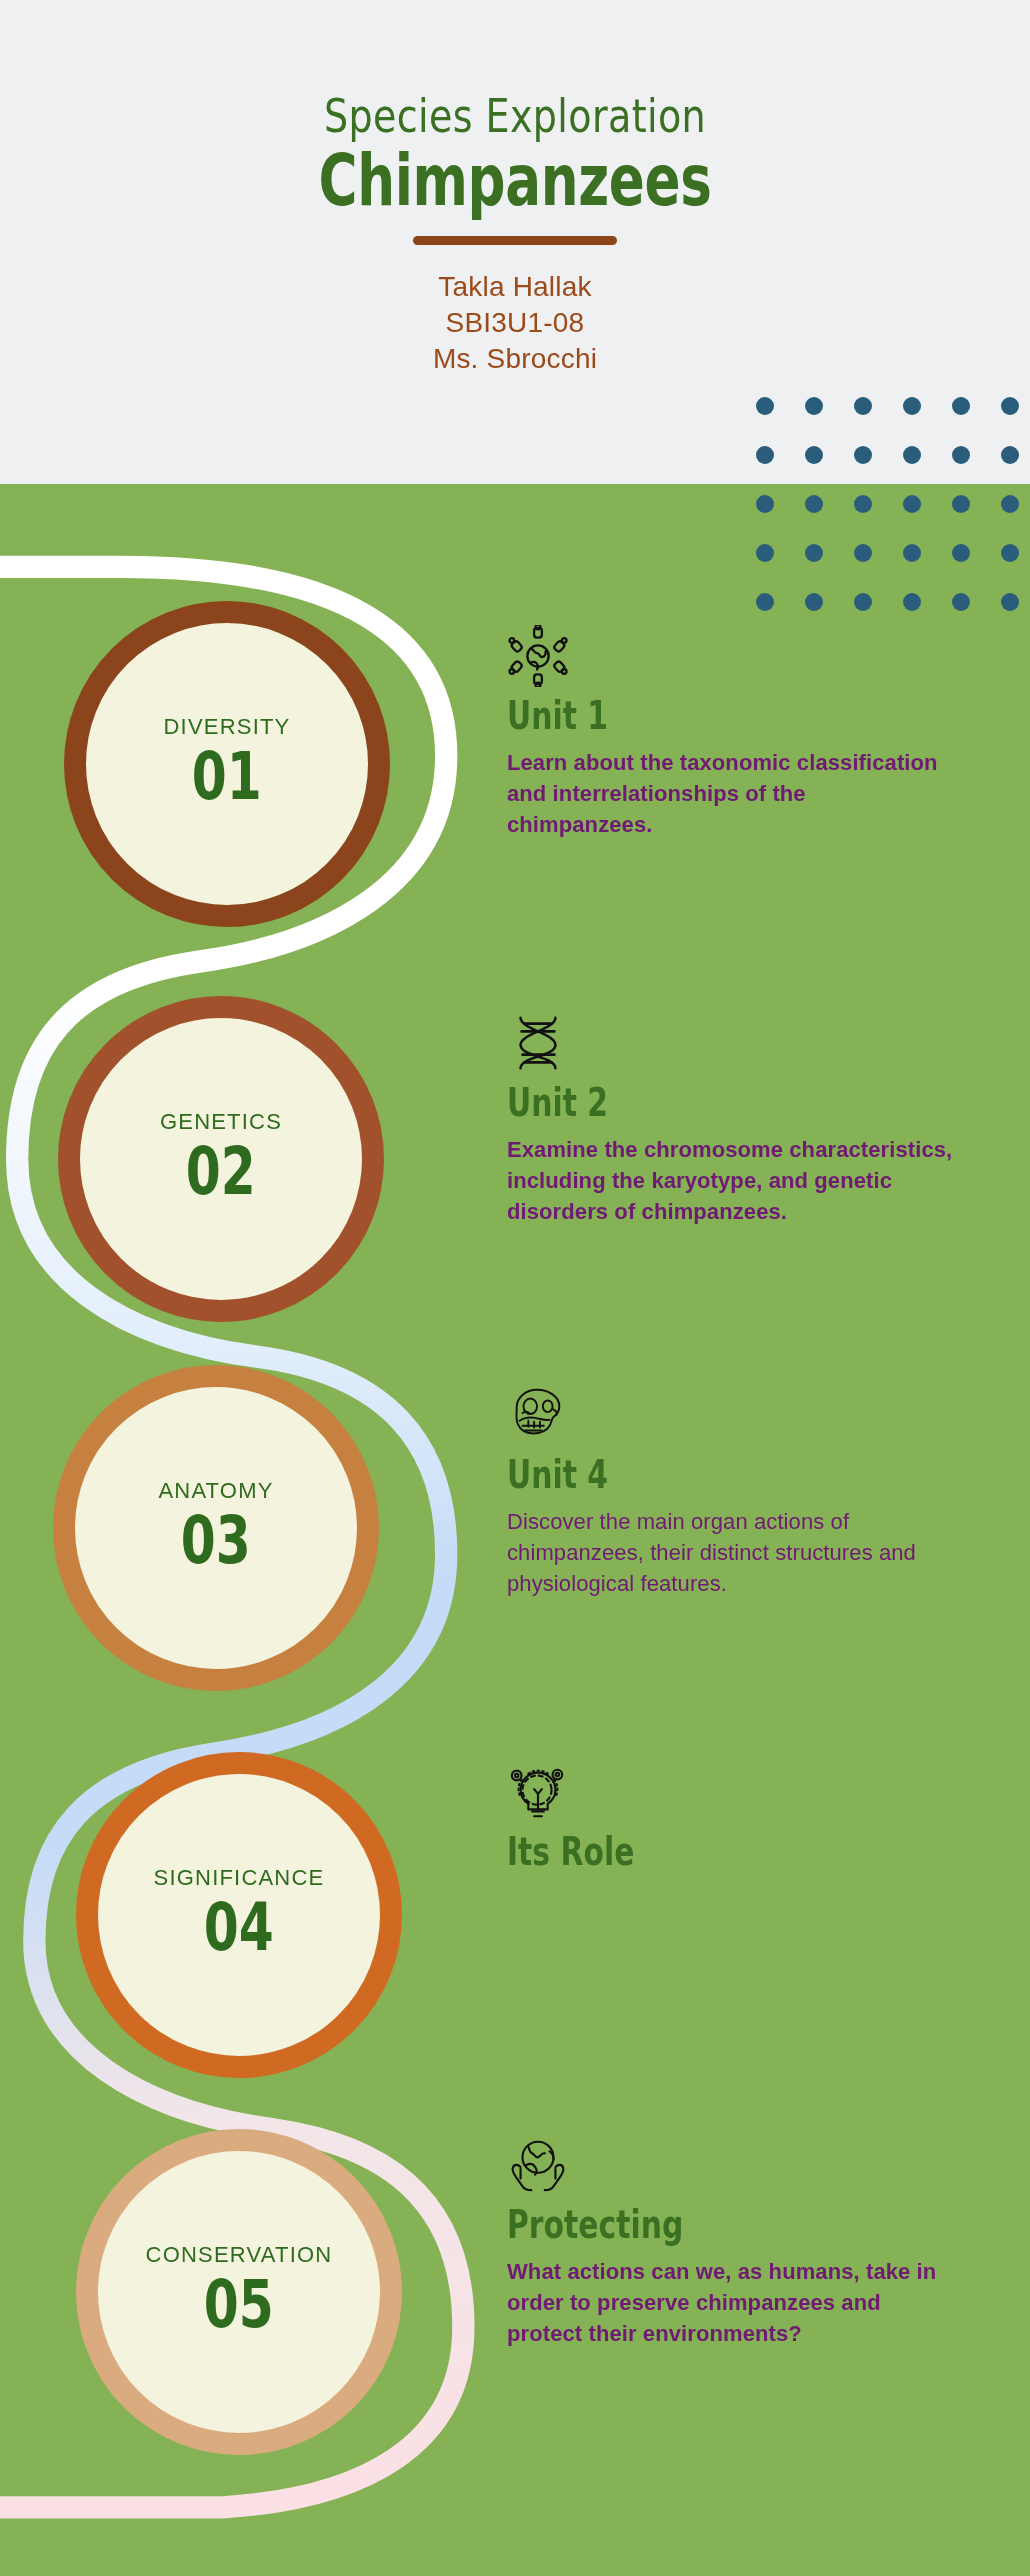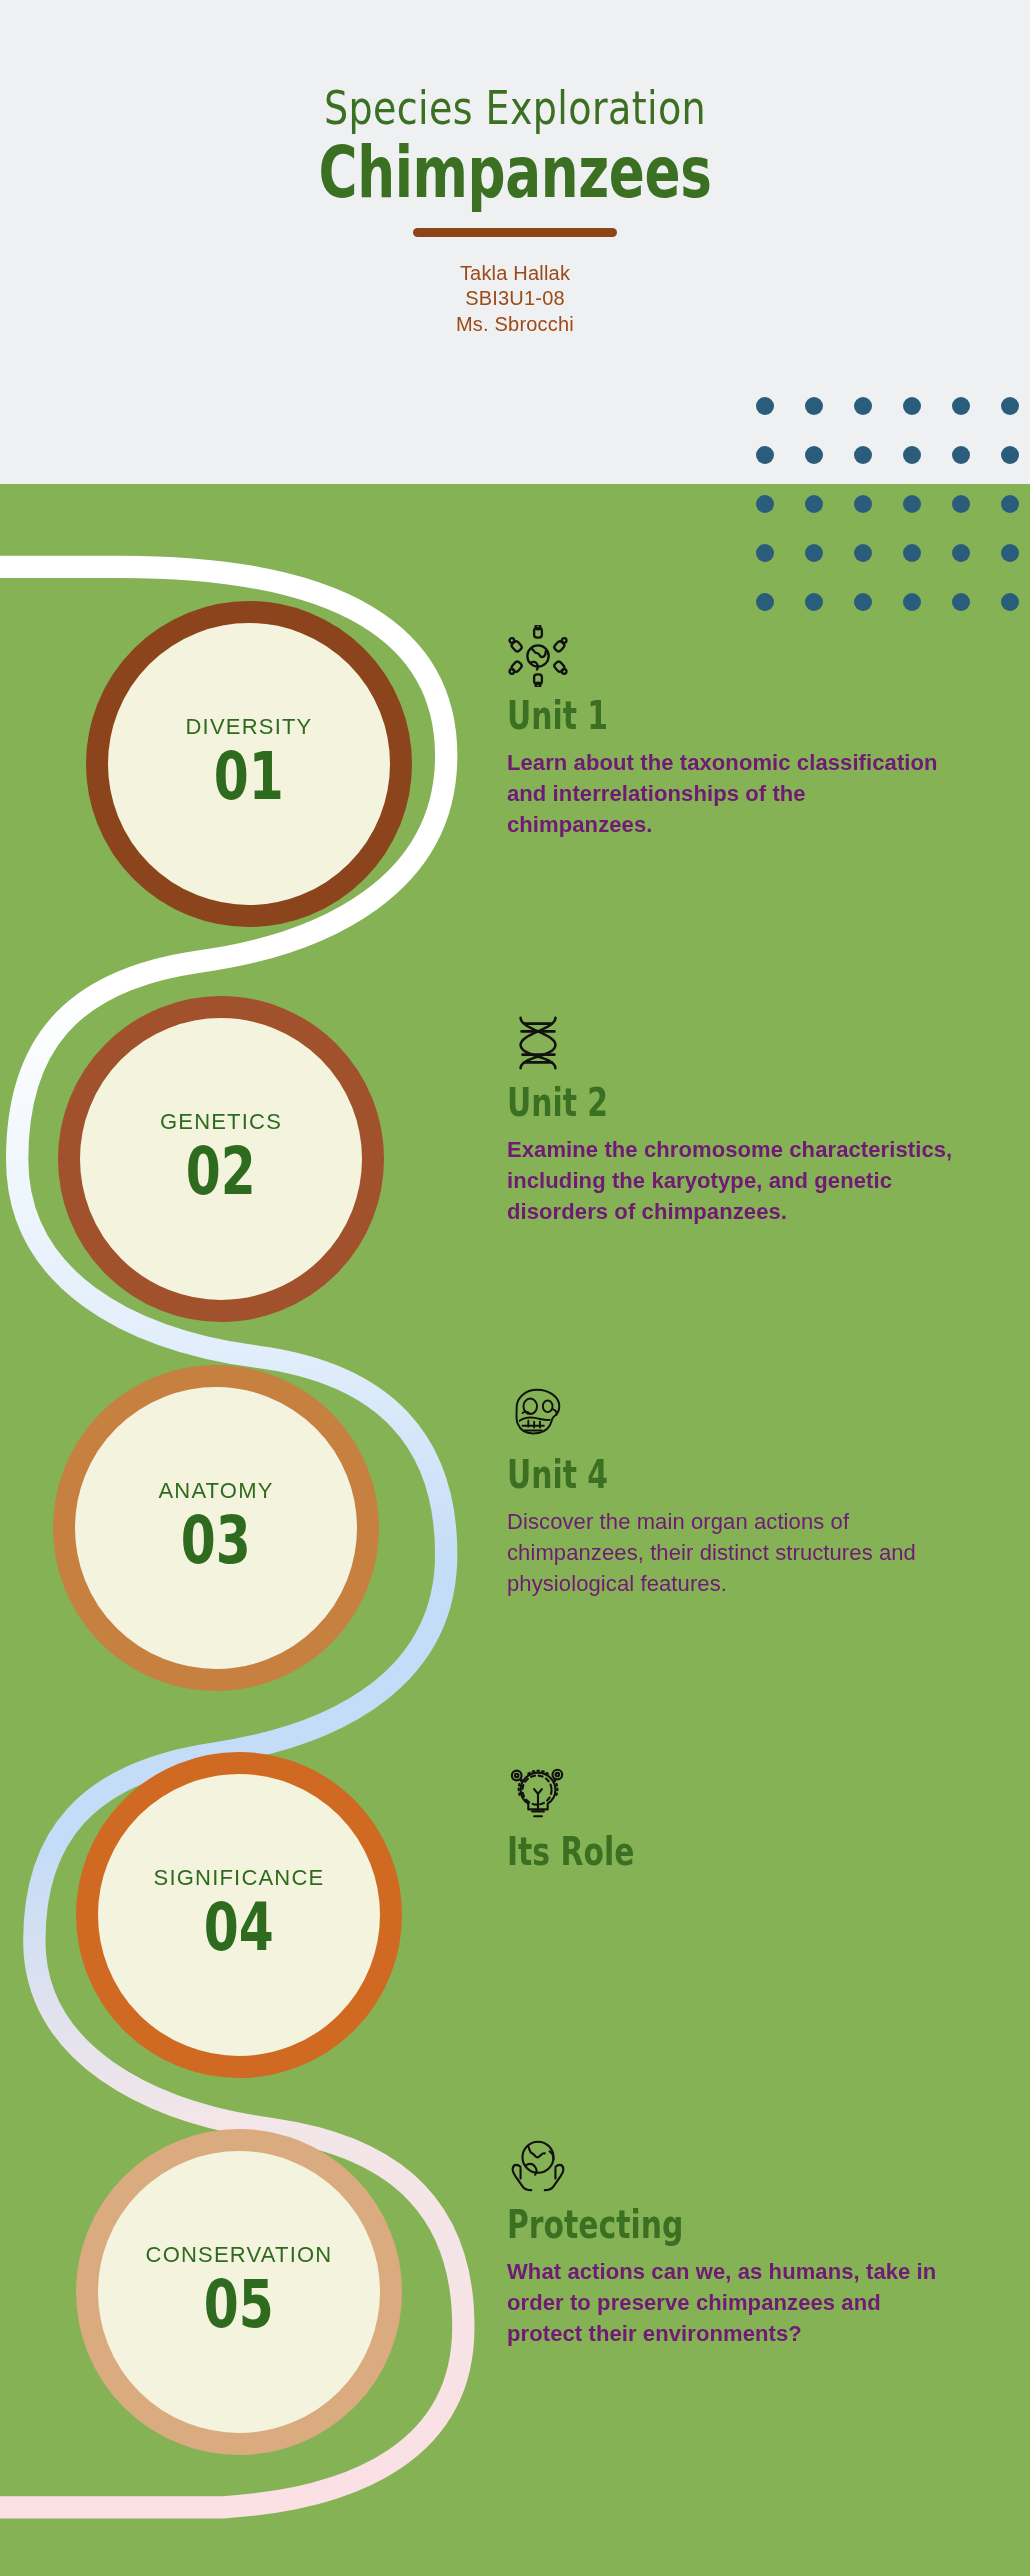--- a/index.html
+++ b/index.html
@@ -25,21 +25,21 @@
   .header {
     position: absolute;
     left: 0; top: 0;
     width: 1030px;
     height: 484px;
     background: #eef0f2;
     z-index: 2;
   }
   .header-inner {
     position: absolute;
-    left: 0; top: 0;
+    left: 0; top: 8px;
     width: 1030px;
     text-align: center;
     z-index: 4;
   }
   .title-sub {
     margin-top: 84px;
     font-family: "Liberation Sans Narrow", "DejaVu Sans Condensed", "Liberation Sans", sans-serif;
     font-size: 46px;
     font-weight: 400;
     letter-spacing: 0.4px;
@@ -60,21 +60,21 @@
   .title-rule {
     width: 204px;
     height: 8.6px;
     border-radius: 5.2px;
     background: #8c4519;
     margin: 20.6px auto 0 auto;
   }
   .byline {
     margin-top: 24px;
     color: #9c4a19;
-    font-size: 20px;
+    font-size: 28px;
     line-height: 1.28;
     letter-spacing: 0.2px;
     font-weight: 400;
   }
 
   
   .dot-grid {
     position: absolute;
     left: 756px;
     top: 397px;
@@ -252,21 +252,21 @@
     <div class="byline">
       <div>Takla Hallak</div>
       <div>SBI3U1-08</div>
       <div>Ms. Sbrocchi</div>
     </div>
   </div>
 
   <div class="steps">
 
     <div class="step" style="top:0px;">
-      <div class="circle-wrap" style="left:86px; top:34px;">
+      <div class="circle-wrap" style="left:64px; top:34px;">
         <div class="circle" style="border:22px solid #8b441b;">
           <div class="ring-label">DIVERSITY</div>
           <div class="ring-num">01</div>
         </div>
       </div>
       <div class="content" style="top:58px;">
         <svg class="unit-icon" viewBox="0 0 64 64" fill="none" stroke="#111" stroke-width="2.4" stroke-linecap="round" stroke-linejoin="round">
           <circle cx="32" cy="32" r="11"></circle>
           <path d="M25 24c3 2 3 5 6 5s2 4 5 4 4-3 4-6"></path>
           <path d="M24 39c2-1 4-2 6 0s2 5 1 7"></path>

